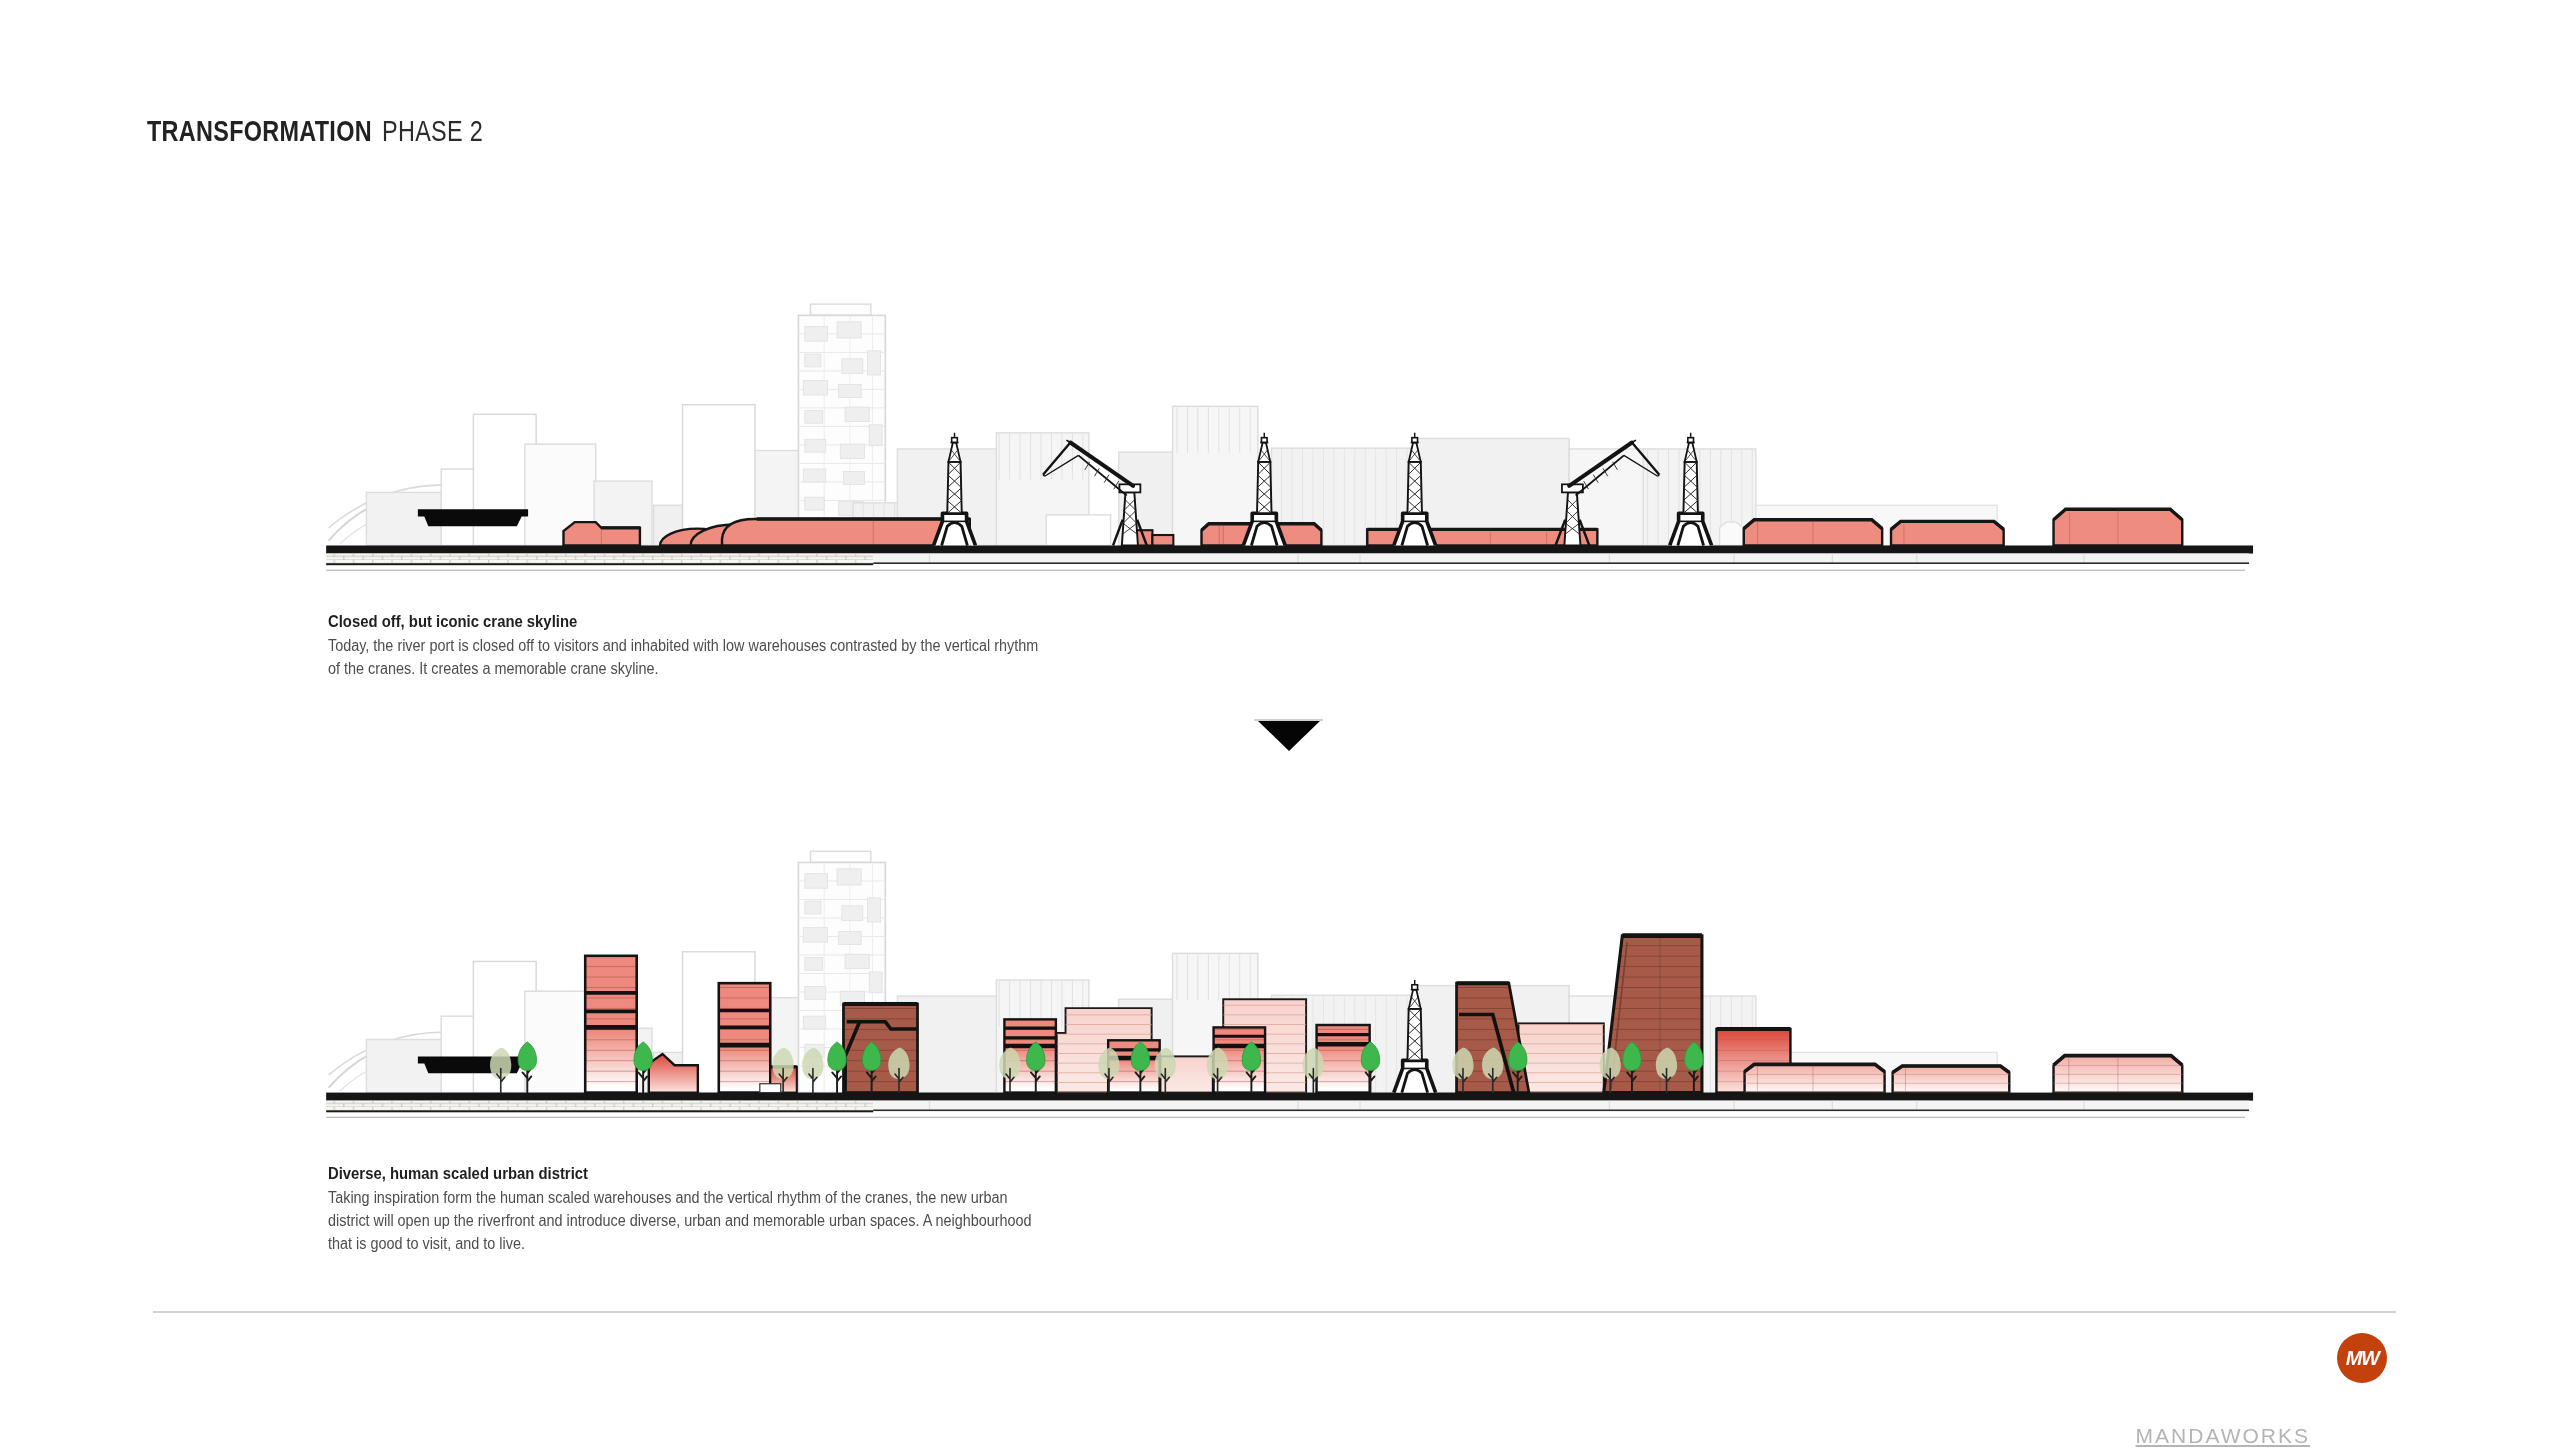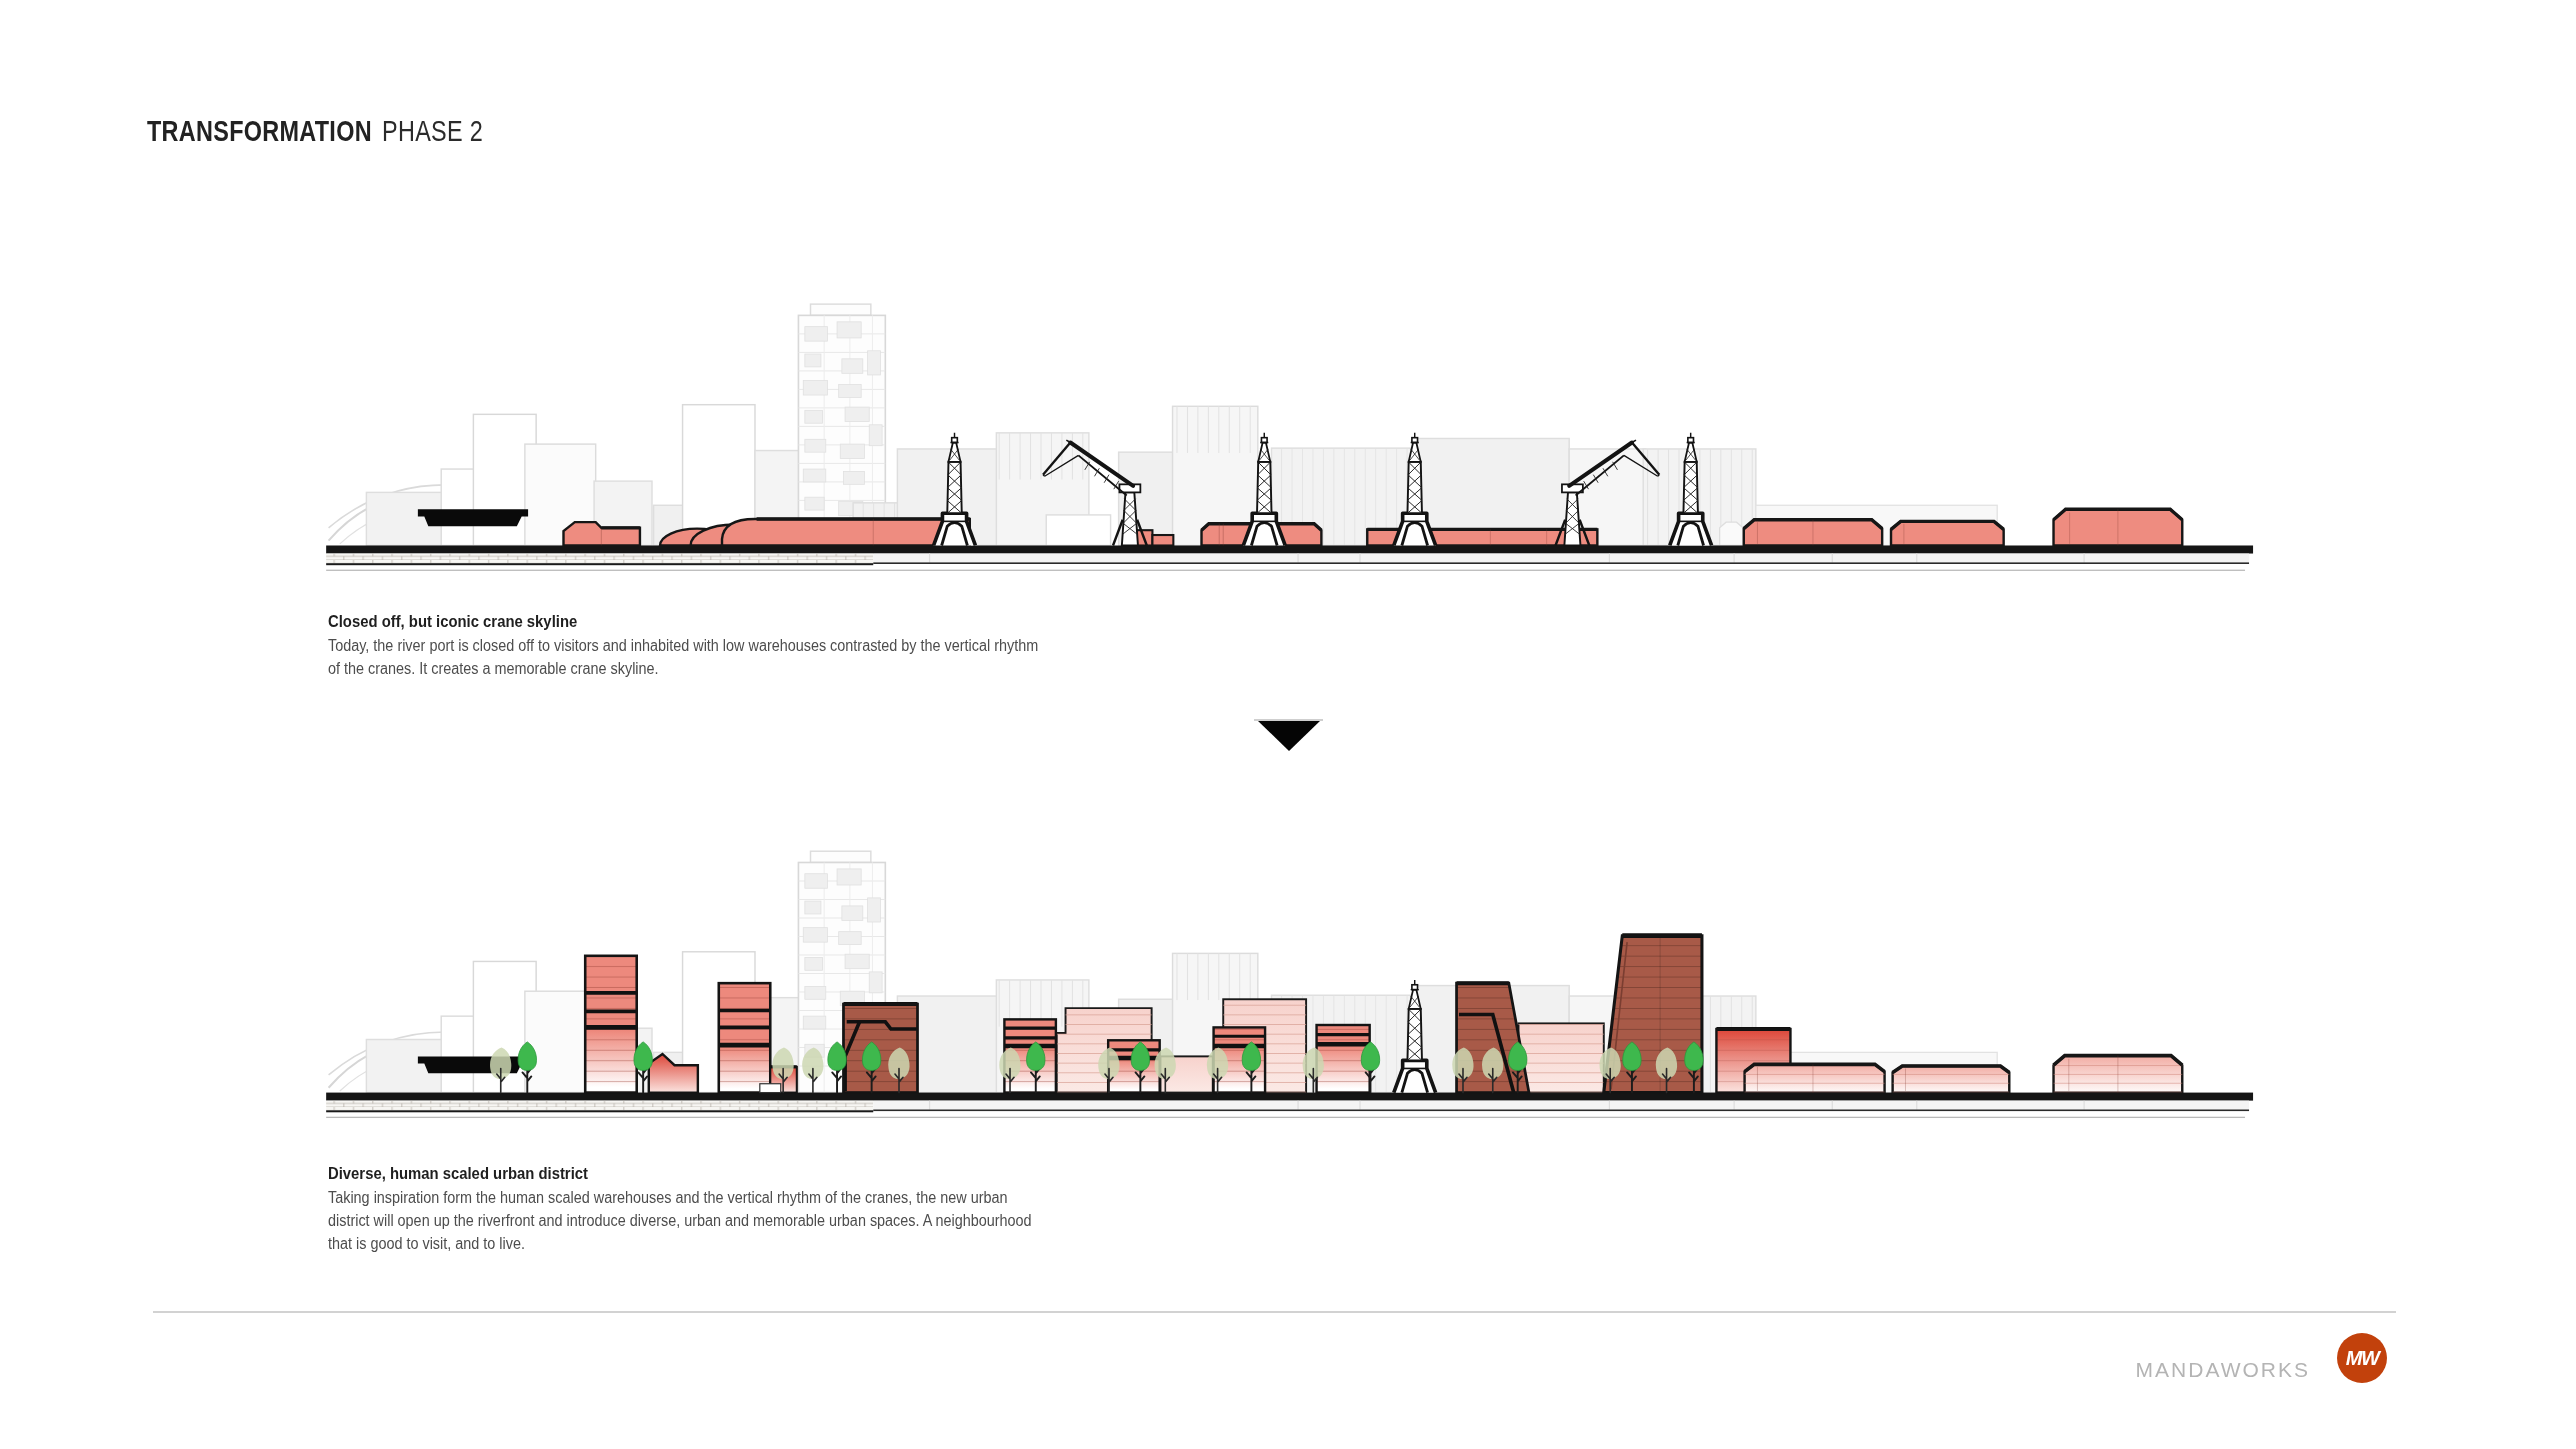--- a/index.html
+++ b/index.html
@@ -27,22 +27,22 @@
     margin:1.6px 0 0 0;font-size:16px;color:#4d4d4d;line-height:23px;
   }
   .transition-arrow{
     position:absolute;left:1258px;top:721px;width:0;height:0;
     border-left:31px solid transparent;border-right:31px solid transparent;
     border-top:30px solid #050505;
   }
   .arrow-topline{position:absolute;left:1254px;top:719px;width:69px;height:1.6px;background:#cfcfcf;}
   .footer-line{position:absolute;left:153px;top:1311px;width:2243px;height:1.6px;background:#d2d2d2;}
   .brand-text{
-    position:absolute;left:1988px;top:1358px;width:322px;text-align:right;
-    font-size:21px;letter-spacing:2px;color:#b4b4b4;font-weight:normal;
+    position:absolute;left:1988px;top:1424px;width:322px;text-align:right;
+    font-size:21px;letter-spacing:2px;color:#b4b4b4;font-weight:normal;text-decoration:underline;
   }
   .brand-logo{
     position:absolute;left:2337px;top:1333px;width:50px;height:50px;border-radius:50%;
     background:#c2410c;color:#ffffff;display:flex;align-items:center;justify-content:center;
     font-weight:bold;font-style:italic;font-size:20px;letter-spacing:-1.6px;
   }
   svg.diagram{position:absolute;left:0;top:0;}
 </style>
 </head>
 <body>

